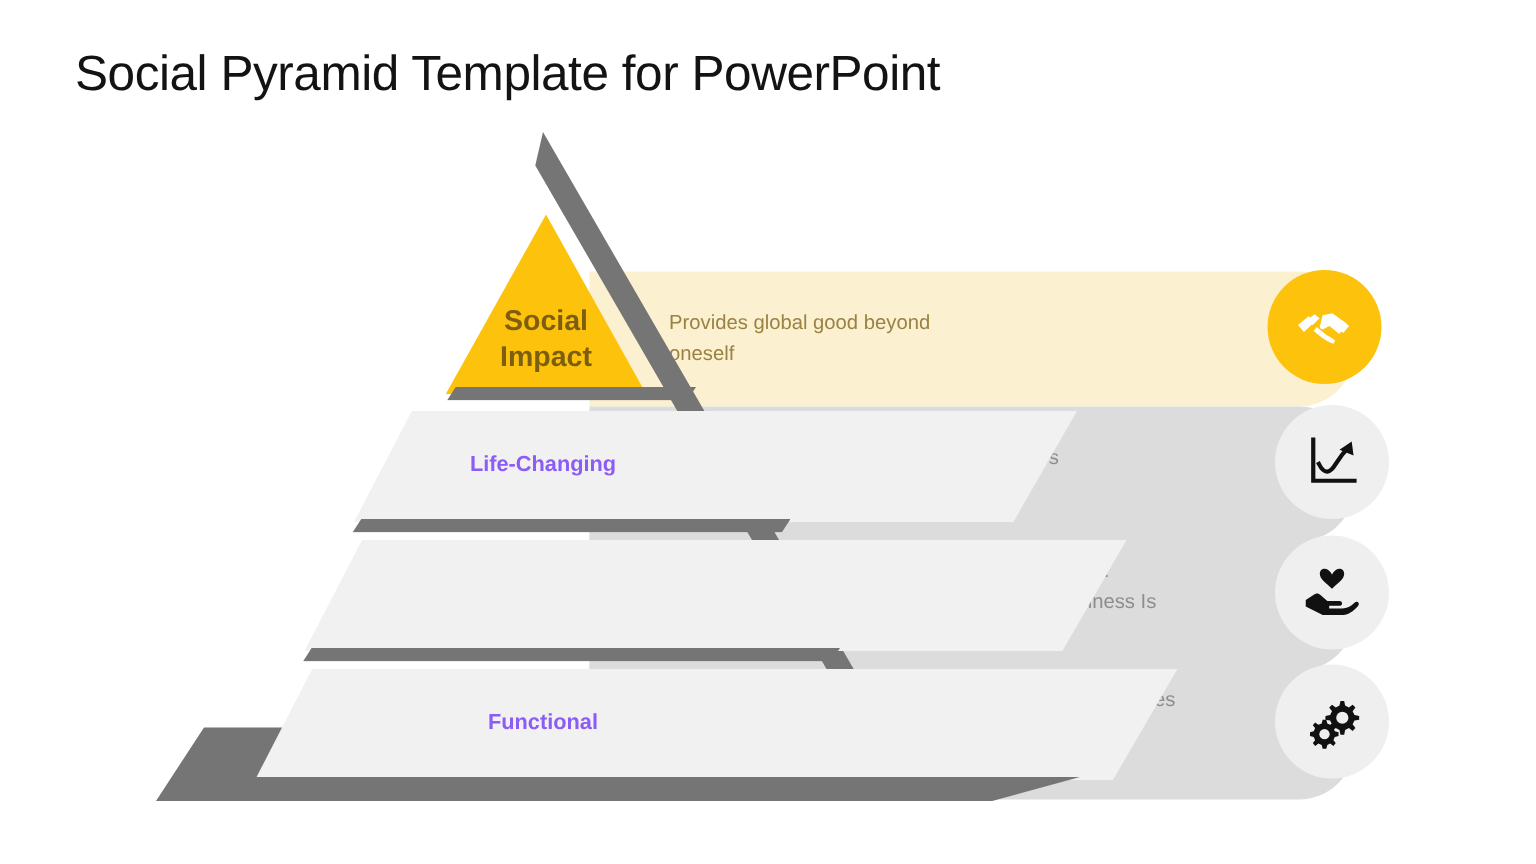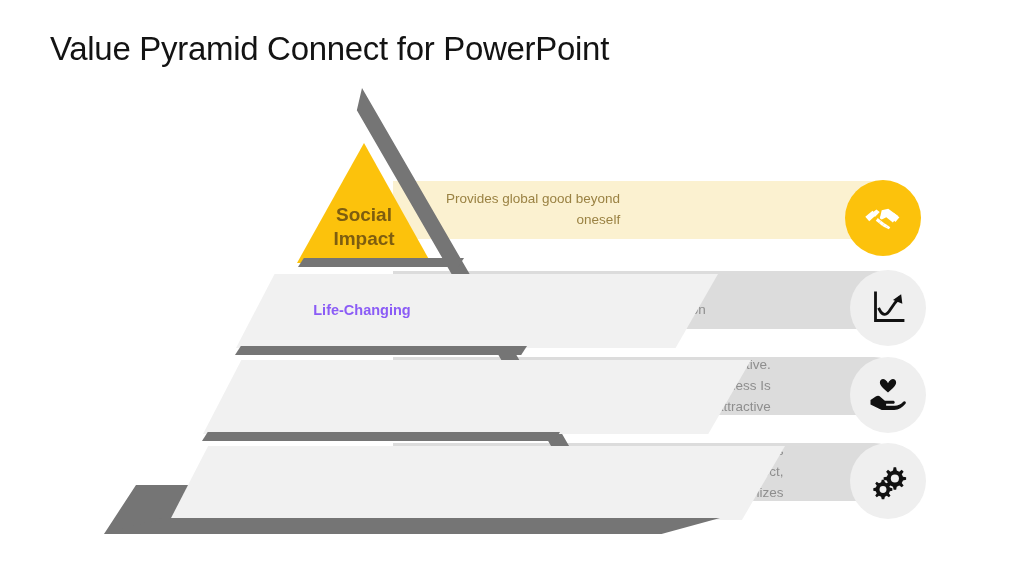--- a/index.html
+++ b/index.html
@@ -30,24 +30,23 @@
   
   #stage {
     position: absolute;
     left: 0; top: 0;
     width: 1024px; height: 576px;
   }
 
   
   .banner {
     position: absolute;
-    height: 58px;
+    height: 90px;
     border-radius: 0 37px 37px 0;
     z-index: 1;
-    text-align: right;
   }
   .banner-desc {
     position: absolute;
     top: 50%;
     transform: translateY(-50%);
     font-size: 13.5px;
     line-height: 1.55;
     color: #8e8e8e;
     white-space: pre-line;
   }
@@ -103,21 +102,21 @@
     align-items: center;
     justify-content: center;
   }
   .icon-circle.is-top { background: #fcc20c; }
   .icon-circle.is-gray { background: #efefef; }
   .icon-circle svg { display: block; }
 </style>
 </head>
 <body>
 
-<div id="page-title">Value Pyramid Connect for PowerPoint</div>
+<div id="page-title">Social Pyramid Template for PowerPoint</div>
 
 <div id="stage">
 
   <div class="banner is-top" style="left:393px; top:181px; width:510px;">
     <div class="banner-desc" style="left:53px;">Provides global good beyond
 oneself</div>
   </div>
 
   <div class="banner is-gray" style="left:393px; top:271px; width:510px;">
     <div class="banner-desc" style="left:99px;">Motivates, provides hope, promotes
@@ -143,20 +142,21 @@
                 0% 100%,
                 6.2% 89.0%,
                 91.0% 89.0%,
                 49.0% 5.0%
               );"></div>
 
   <div class="tier" style="left:170px; top:446px; width:615px; height:74px;">
     <div class="tier-fill" style="background:#f1f1f1;
                 clip-path: polygon(0% 100%, 6.2% 0%, 100% 0%, 93.0% 100%);"></div>
   </div>
+  <div class="tier-label" style="left:282px; top:473px; width:160px;">Functional</div>
 
   <div class="tier" style="left:203px; top:360px; width:548px; height:74px;">
     <div class="tier-fill" style="background:#f1f1f1;
                 clip-path: polygon(0% 100%, 7.0% 0%, 100% 0%, 92.2% 100%);"></div>
   </div>
 
   <div class="tier" style="left:236px; top:274px; width:482px; height:74px;">
     <div class="tier-fill" style="background:#f1f1f1;
                 clip-path: polygon(0% 100%, 8.0% 0%, 100% 0%, 91.2% 100%);"></div>
   </div>

